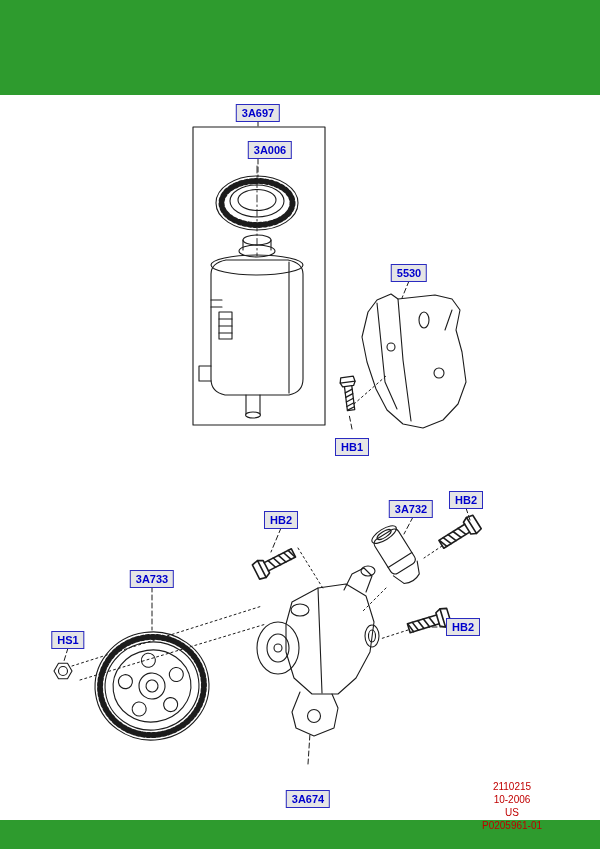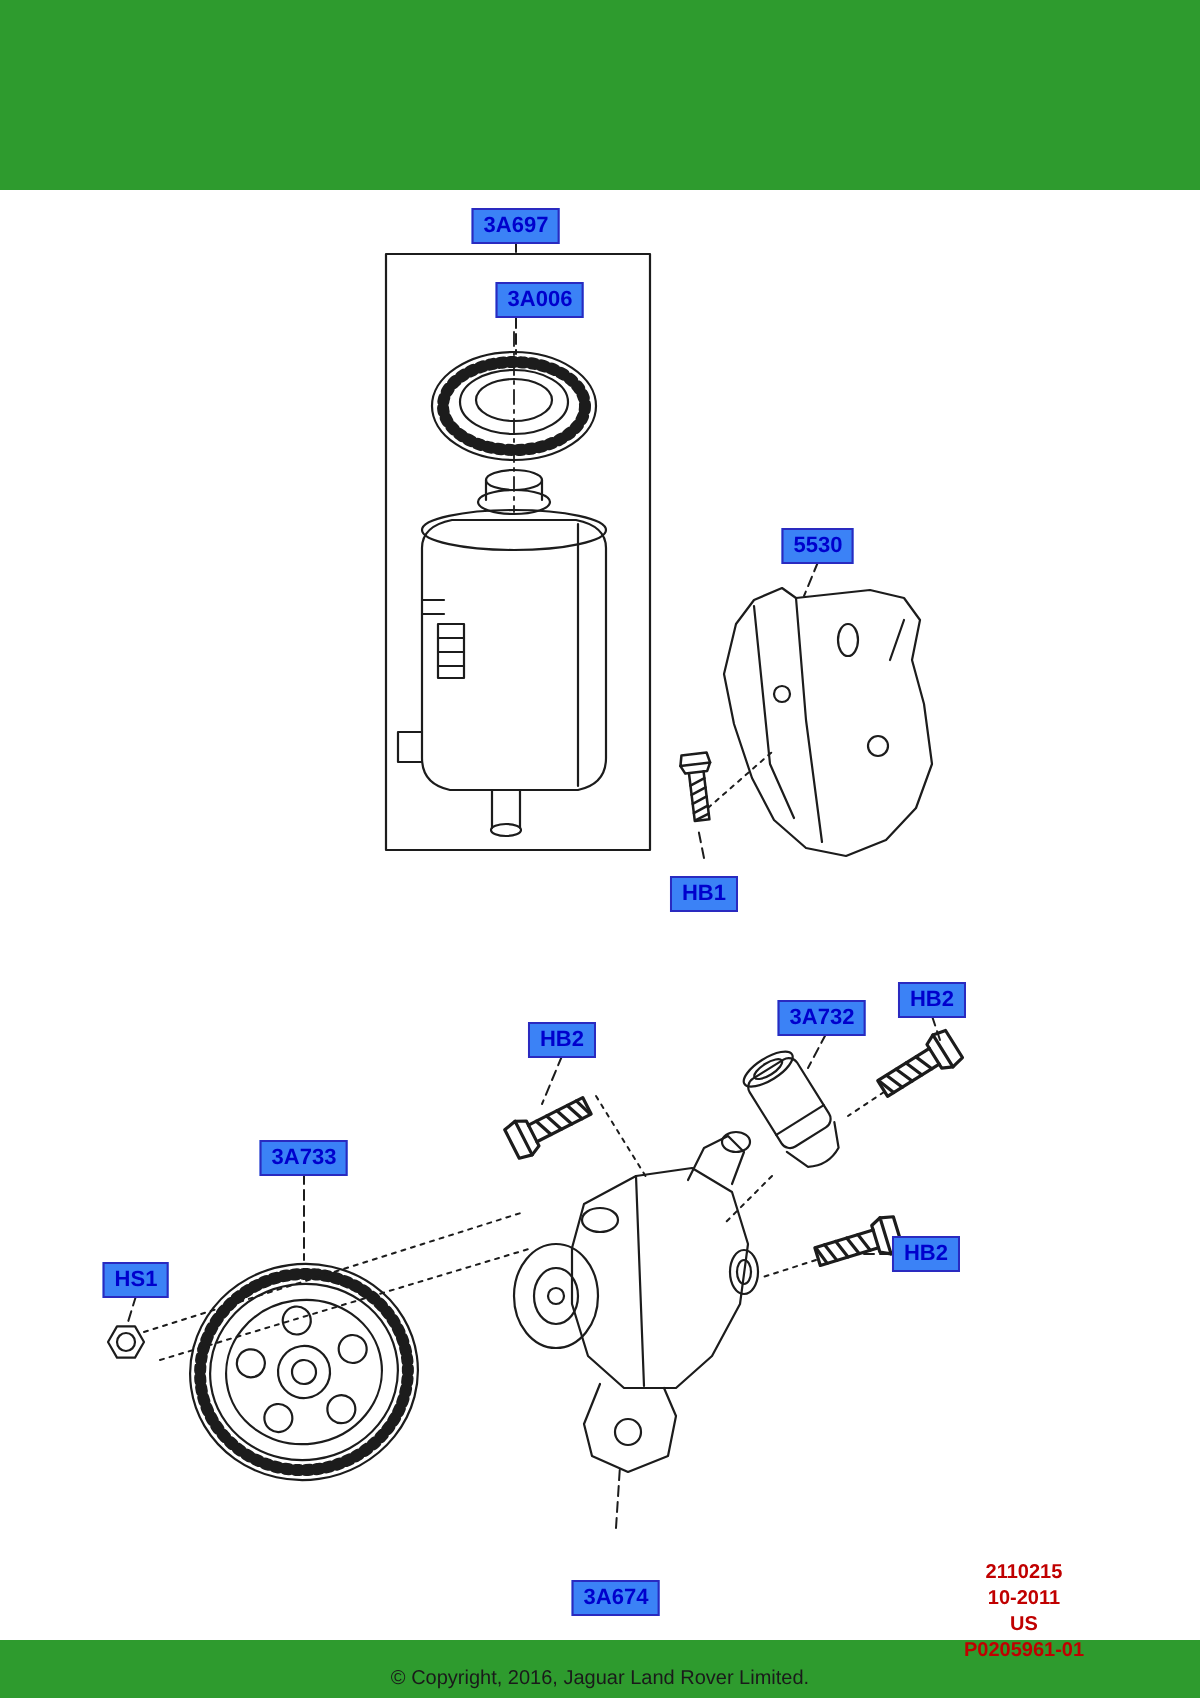--- a/index.html
+++ b/index.html
@@ -5,25 +5,25 @@
   html,body{margin:0;padding:0;background:#2e9b2e;}
   .page{position:relative;width:600px;height:849px;background:#2e9b2e;overflow:hidden;margin:0 auto;
         font-family:"Liberation Sans",sans-serif;}
   .panel{position:absolute;left:0;right:0;top:95px;bottom:29px;background:#ffffff;}
   .art{position:absolute;left:0;top:0;z-index:2;}
   .art *{fill:none;stroke:#1c1c1c;stroke-width:1.1;stroke-linecap:round;stroke-linejoin:round;}
   .art .thick{stroke-width:6;stroke-dasharray:2,3.2;}
   .art .axes line{stroke-dasharray:2,3;stroke-width:1;}
   .art .leaders line{stroke-dasharray:5,3;stroke-width:1;}
   .art .axisline{stroke-dasharray:7,3,1.5,3;stroke-width:0.9;}
-  .callout{position:absolute;transform:translateX(-50%);background:#3b82f6;border:1px solid #2a2ac0;
+  .callout{position:absolute;transform:translateX(-50%);background:#e5e5e5;border:1px solid #2a2ac0;
            color:#0000cd;font-weight:bold;font-size:11px;line-height:1.3;padding:1px 5px;
            white-space:nowrap;z-index:3;}
   .doc-info{position:absolute;left:457px;top:780px;width:110px;text-align:center;color:#c00000;
-            font-weight:bold;font-size:10px;line-height:13px;z-index:4;}
+            font-weight:normal;font-size:10px;line-height:13px;z-index:4;}
   .copyright{position:absolute;left:0;right:0;top:834px;text-align:center;color:#1a1a1a;
              font-size:10px;z-index:4;}
 </style>
 </head>
 <body>
 
 <div class="page">
   <div class="panel"></div>
 
   <svg class="art" width="600" height="849" viewBox="0 0 600 849">
@@ -145,19 +145,18 @@
   <div class="callout" style="left:281px;top:511px">HB2</div>
   <div class="callout" style="left:411px;top:500px">3A732</div>
   <div class="callout" style="left:466px;top:491px">HB2</div>
   <div class="callout" style="left:152px;top:570px">3A733</div>
   <div class="callout" style="left:68px;top:631px">HS1</div>
   <div class="callout" style="left:463px;top:618px">HB2</div>
   <div class="callout" style="left:308px;top:790px">3A674</div>
 
   <div class="doc-info">
     <div>2110215</div>
-    <div>10-2011</div>
+    <div>10-2006</div>
     <div>US</div>
     <div>P0205961-01</div>
   </div>
 
-  <div class="copyright">© Copyright, 2016, Jaguar Land Rover Limited.</div>
 </div>
 
 </body></html>

